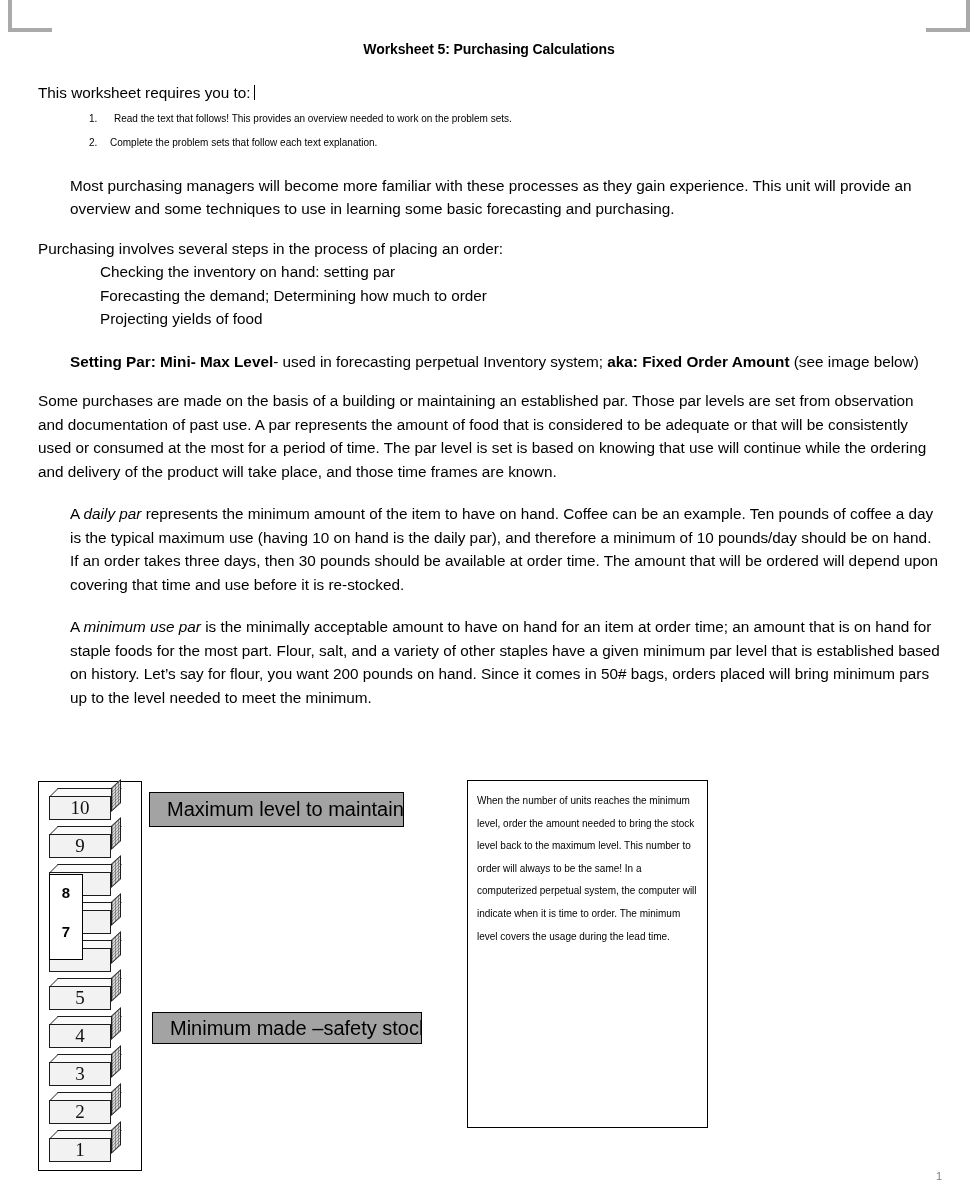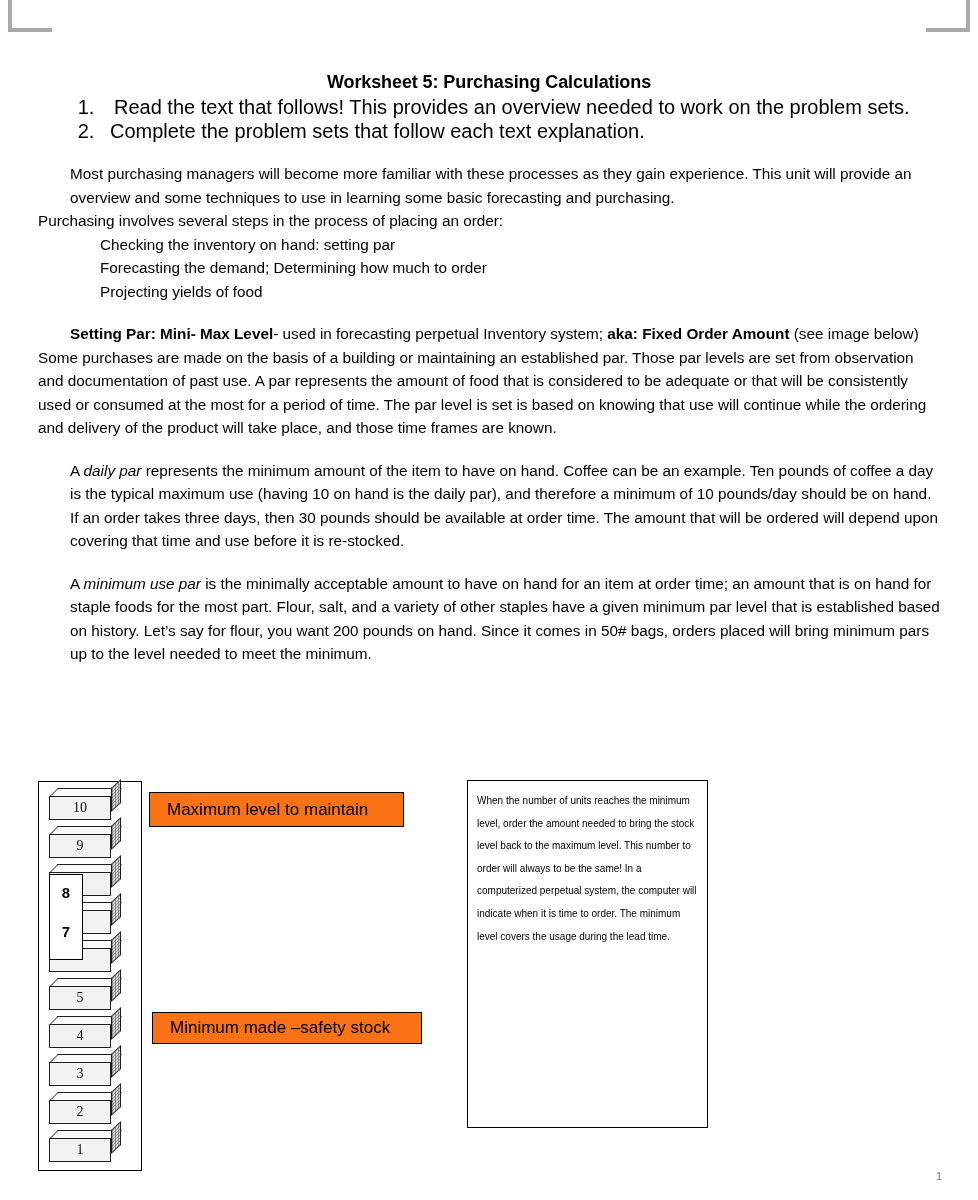--- a/index.html
+++ b/index.html
@@ -32,22 +32,22 @@
   
   .doc {
     position: absolute;
     left: 38px;
     top: 0;
     width: 902px;
   }
   .title {
     text-align: center;
     font-weight: bold;
-    font-size: 18px;
-    margin-top: 72px;
+    font-size: 14px;
+    margin-top: 41px;
     letter-spacing: -0.1px;
   }
   .subtitle {
     font-weight: bold;
     font-size: 15.5px;
     margin-top: 13px;
     padding-left: 5px;
   }
   .para {
     font-size: 15.3px;
@@ -60,28 +60,28 @@
     display: inline-block;
     width: 1px;
     height: 15px;
     background: #000;
     vertical-align: -2px;
     margin-left: 3px;
   }
   ol.tasks {
     margin: 2px 0 0 0;
     padding-left: 62px;
-    font-size: 20px;
+    font-size: 10px;
     line-height: 24px;
   }
   ol.tasks li { padding-left: 10px; }
   ol.tasks li:first-child span { padding-left: 4px; }
 
   .block { margin-top: 19px; margin-left: 32px; }
-  .block-tight { margin-top: 0; }
+  .block-tight { margin-top: 16px; }
   .indent { padding-left: 62px; }
 
   .bold { font-weight: bold; }
   .ital { font-style: italic; }
 
   
   .figure {
     position: absolute;
     left: 0;
     top: 0;
@@ -120,21 +120,21 @@
     position: absolute;
     left: 0;
     top: 8px;
     width: 62px;
     height: 24px;
     border: 1.2px solid #1c1c1c;
     background: #f2f2f2;
     box-sizing: border-box;
     text-align: center;
     font-family: "Liberation Serif", serif;
-    font-size: 14px;
+    font-size: 19px;
     line-height: 22px;
     color: #111;
   }
   .tile .top {
     position: absolute;
     left: 0;
     top: 0;
     width: 64px;
     height: 9px;
     background: #fafafa;
@@ -173,23 +173,23 @@
     font-size: 15px;
     text-align: center;
     z-index: 5;
   }
   .callout-78 .n1 { position: absolute; left: 0; right: 0; top: 9px; }
   .callout-78 .n2 { position: absolute; left: 0; right: 0; top: 48px; }
 
   .label-box {
     position: absolute;
     border: 1.4px solid #000;
-    background: #f97316;
-    box-sizing: border-box;
-    font-size: 17px;
+    background: #a3a3a3;
+    box-sizing: border-box;
+    font-size: 20px;
     display: flex;
     align-items: center;
     padding-left: 17px;
     overflow: hidden;
     white-space: nowrap;
   }
   .label-max { left: 149px; top: 792px; width: 255px; height: 35px; }
   .label-min { left: 152px; top: 1012px; width: 270px; height: 32px; }
 
   .note-box {
@@ -220,20 +220,21 @@
 <div class="page">
 
   <div class="crop-mark tl"></div>
   <div class="crop-mark tr"></div>
 
   <div class="doc">
 
     <div class="title">Worksheet 5: Purchasing Calculations</div>
 
 
+    <div class="para lead"><span>This worksheet requires you to:</span><span class="caret"></span></div>
 
     <ol class="tasks">
       <li><span>Read the text that follows! This provides an overview needed to work on the problem sets.</span></li>
       <li><span>Complete the problem sets that follow each text explanation.</span></li>
     </ol>
 
     <div class="para block">Most purchasing managers will become more familiar with these processes as they gain experience.  This unit will provide an overview and some techniques to use in learning some basic forecasting and purchasing.</div>
 
     <div class="para block-tight">Purchasing involves several steps in the process of placing an order:</div>
 

